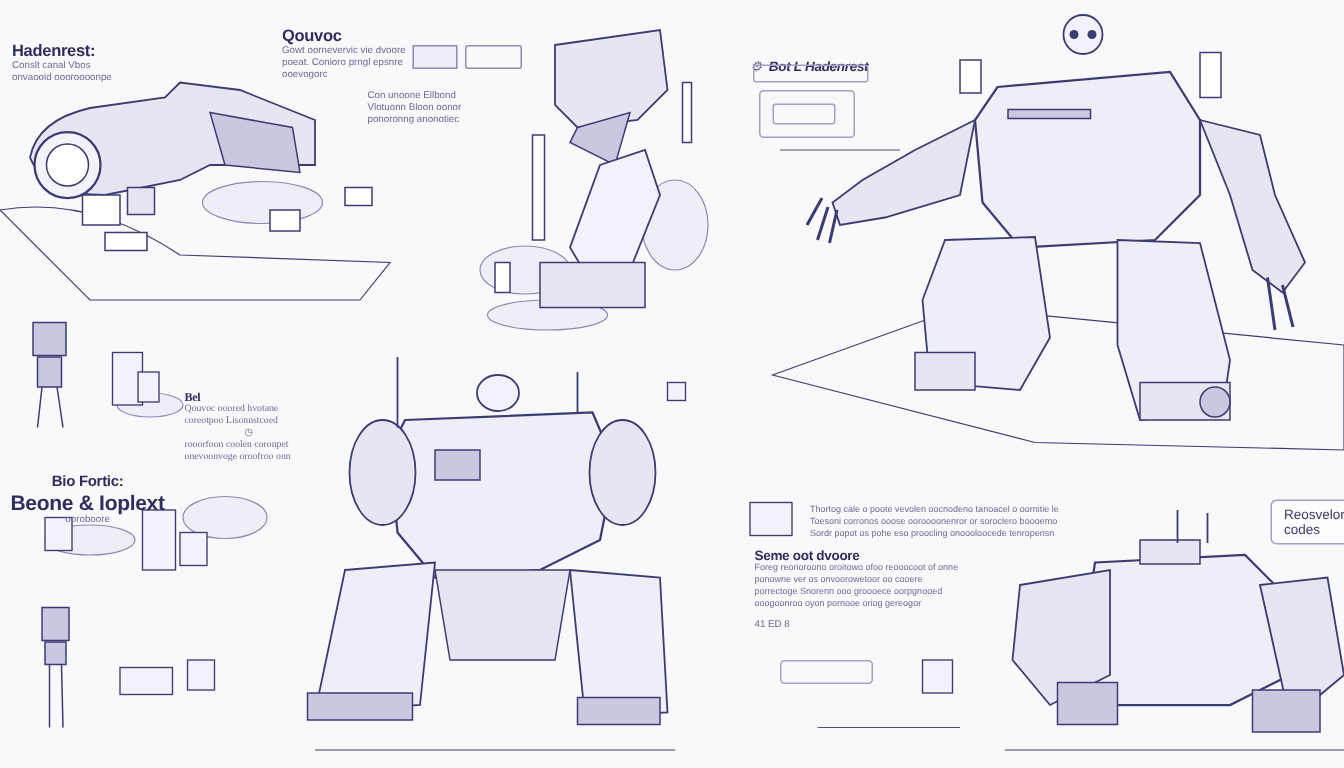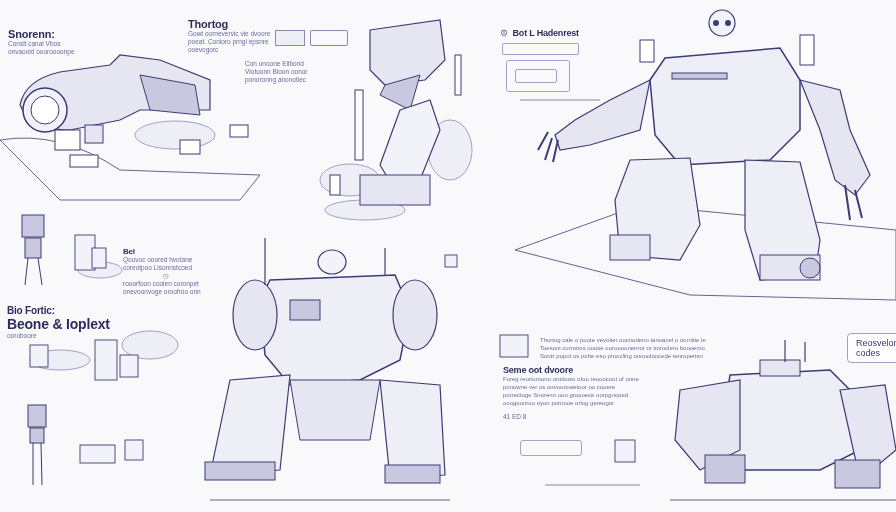--- a/index.html
+++ b/index.html
@@ -128,58 +128,58 @@
     <rect x="120" y="355" width="18" height="22"></rect>
     <rect x="80" y="445" width="35" height="18"></rect>
     <rect x="125" y="440" width="18" height="20"></rect>
     <rect x="445" y="255" width="12" height="12"></rect>
     <rect x="615" y="440" width="20" height="22"></rect>
     <rect x="500" y="335" width="28" height="22"></rect>
   </g>
 </svg>
 
 <div class="abs" style="left:8px; top:28px;">
-  <div class="title">Snorenn:</div>
+  <div class="title">Hadenrest:</div>
   <div class="sub">Conslt canal Vbos</div>
   <div class="sub">onvaooid oooroooonpe</div>
 </div>
 
 <div class="abs" style="left:188px; top:18px; width:90px;">
-  <div class="title">Thortog</div>
+  <div class="title">Qouvoc</div>
   <div class="sub">Gowt oornevervic vie dvoore</div>
   <div class="sub">poeat. Conioro prngl epsnre</div>
   <div class="sub">ooevogorc</div>
 </div>
 <div class="abs" style="left:275px; top:30px; width:28px; height:14px; border:1px solid #8a8ab8; background:#eeeef7;"></div>
 <div class="abs" style="left:310px; top:30px; width:36px; height:14px; border:1px solid #8a8ab8; border-radius:2px;"></div>
 <div class="abs" style="left:245px; top:60px; width:80px;">
   <div class="sub">Con unoone Ellbond</div>
   <div class="sub">Vlotuonn Bloon oonor</div>
   <div class="sub">ponoronng anonotiec</div>
 </div>
 
-<div class="abs" style="left:500px; top:22px;">
+<div class="abs" style="left:500px; top:34px;font-style:italic;">
   <span style="font-size:9px; color:#6a6a9a;">⚙</span>
   <span class="title" style="font-size:9px;">Bot L Hadenrest</span>
 </div>
 <div class="abs" style="left:502px; top:43px; width:75px; height:10px; border:1px solid #a0a0c8; border-radius:2px;"></div>
 <div class="abs" style="left:506px; top:60px; width:62px; height:30px; border:1px solid #a0a0c8; border-radius:3px;">
   <div style="margin:8px 0 0 8px; width:40px; height:12px; border:1px solid #a0a0c8; border-radius:2px;"></div>
 </div>
 
-<div class="abs" style="left:123px; top:247px; width:90px;">
+<div class="abs" style="left:123px; top:260px; width:90px;font-family:Liberation Serif, serif;">
   <div class="title" style="font-size:8px;">Bel</div>
   <div class="sub">Qouvoc ooored hvotane</div>
   <div class="sub">coreotpoo Lisonnstcoed</div>
   <div class="sub" style="margin-left:40px;">◷</div>
   <div class="sub">rooorfoon coolen coronpet</div>
   <div class="sub">onevoonvoge oroofroo onn</div>
 </div>
 
-<div class="abs" style="left:7px; top:305px;">
+<div class="abs" style="left:7px; top:316px;text-align:center;">
   <div class="title" style="font-size:10px;">Bio Fortic:</div>
   <div class="title" style="font-size:14px;">Beone &amp; Ioplext</div>
   <div class="sub">ooroboore</div>
 </div>
 
 <div class="abs" style="left:540px; top:336px; width:180px;">
   <div class="sub" style="font-size:6px;">Thortog cale o poote vevolen oocnodeno tanoacel o oornitie le</div>
   <div class="sub" style="font-size:6px;">Toesoni corronos ooose ooroooonenror or soroclero boooemo</div>
   <div class="sub" style="font-size:6px;">Sordr popot os pohe eso proocling onoooloocede tenroperisn</div>
 </div>

